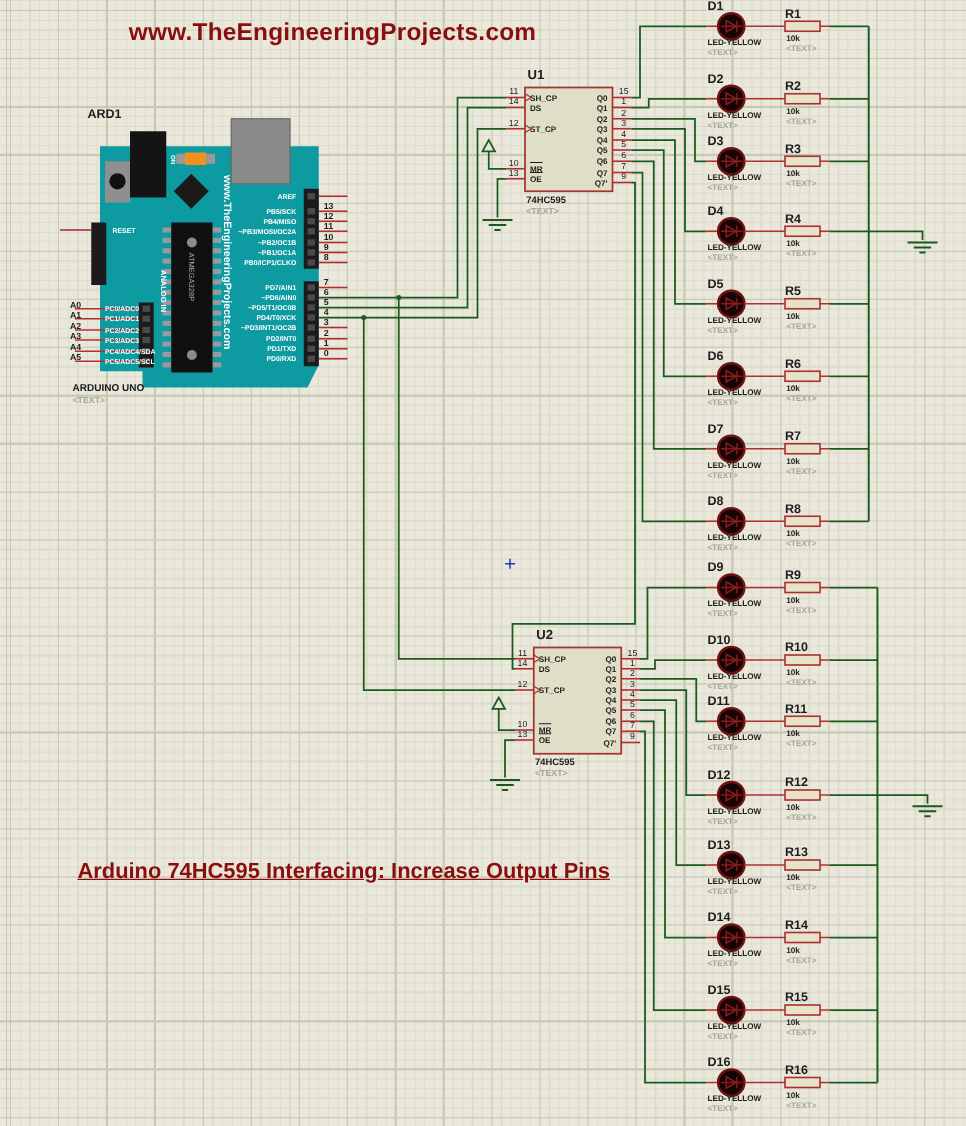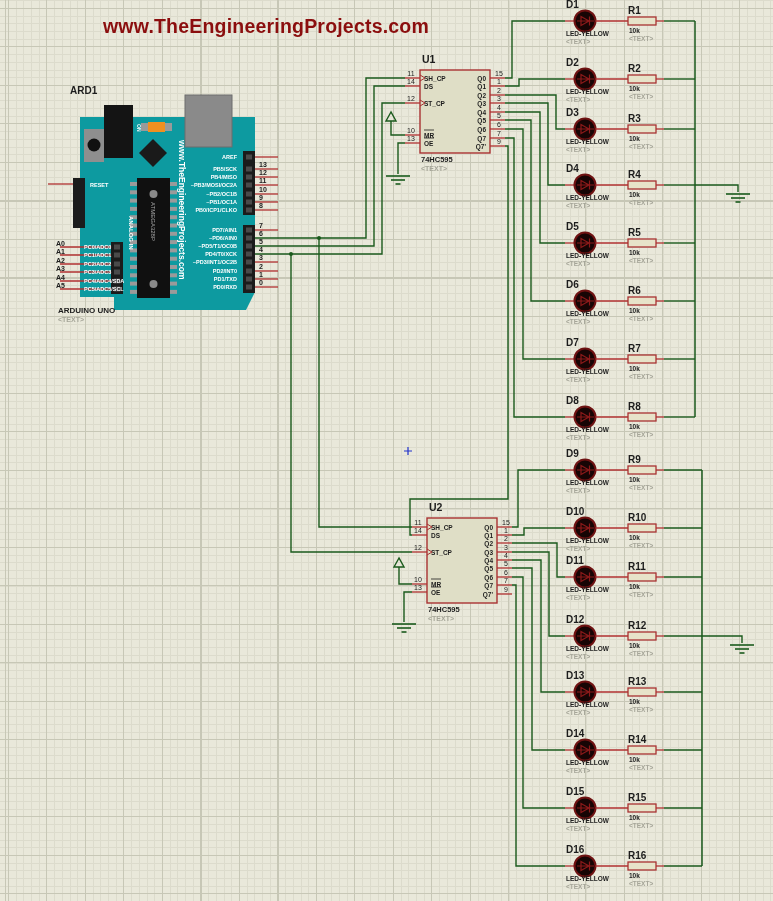--- a/index.html
+++ b/index.html
@@ -605,13 +605,14 @@
           <rect x="628" y="862" width="28" height="8" fill="#e7e3c9" stroke="#a83232" stroke-width="1.3"></rect>
           <text x="628" y="859" font-size="10" fill="#1c1c1c" font-weight="600" text-anchor="start">R16</text>
           <text x="629" y="878" font-size="6.5" fill="#1c1c1c" font-weight="bold" text-anchor="start">10k</text>
           <text x="629" y="886" font-size="6.5" fill="#a5a598" font-weight="bold" text-anchor="start">&lt;TEXT&gt;</text>
           <polyline points="656,866 664,866" fill="none" stroke="#b03030" stroke-width="1.3"></polyline>
           <polyline points="664,866 702,866" fill="none" stroke="#1a5a1c" stroke-width="1.4"></polyline>
         </g>
       </g>
   </svg>
   <div class="title">www.TheEngineeringProjects.com</div>
+  <div class="heading">Arduino 74HC595 Interfacing: Increase Output Pins</div>
 </div>
 
 </body></html>

